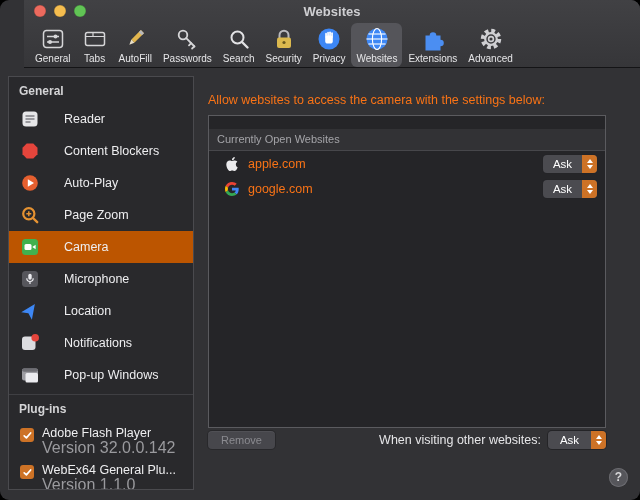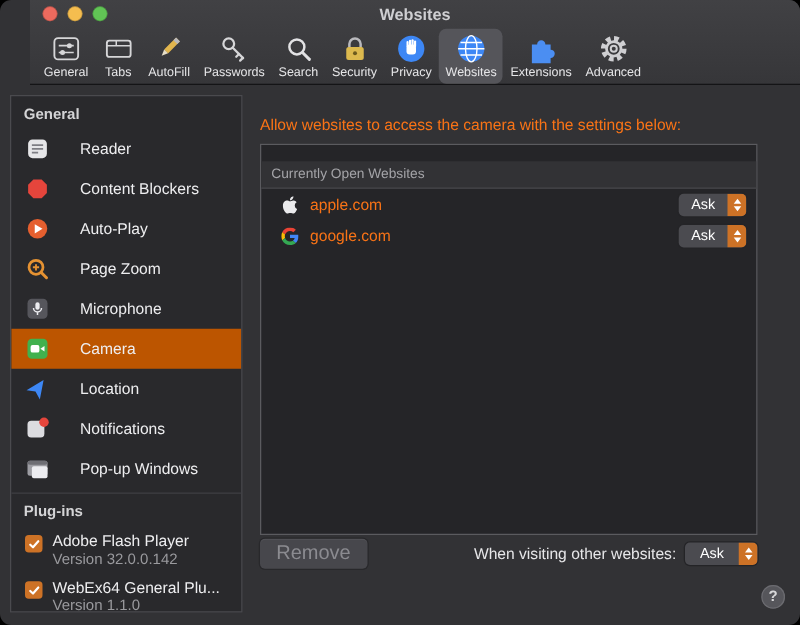--- a/index.html
+++ b/index.html
@@ -26,40 +26,40 @@
   .side-header{font-size:12px;font-weight:700;color:#d4d4d6;padding:7px 10px 5px;}
   .side-item{display:flex;align-items:center;height:32px;padding-left:11px;gap:24px;}
   .side-item.selected{background:var(--accent,#bc5500);}
   .sicon{width:20px;height:20px;flex:0 0 auto;}
   .sicon svg{display:block;}
   .slabel{font-size:12.5px;color:#eeeef0;}
   .side-sep{border-top:1px solid #3f3f43;margin-top:3px;}
   .plugin-item{display:flex;align-items:flex-start;padding:5px 0 4px 11px;gap:8px;}
   .checkbox{width:14px;height:14px;border-radius:3px;background:var(--control,#cd7226);margin-top:2px;flex:0 0 auto;display:flex;align-items:center;justify-content:center;}
   .plugin-name{font-size:12.5px;color:#eeeef0;line-height:15px;}
-  .plugin-version{font-size:12px;color:#9a9a9e;line-height:13px;}
+  .plugin-version{font-size:16px;color:#9a9a9e;line-height:13px;}
 
   
   .desc{position:absolute;left:208px;top:93px;font-size:12.5px;color:#f97316;text-align:center;}
   .table{position:absolute;left:208px;top:115px;width:398px;height:313px;background:#252528;border:1px solid #5b5b5f;box-sizing:border-box;}
   .thead{height:21px;line-height:21px;background:#323235;border-bottom:1px solid #47474b;font-size:11px;color:#a4a4a8;padding-left:8px;margin-top:13px;}
   .trow{height:25px;display:flex;align-items:center;padding:0 8px 0 15px;gap:8px;}
   .site-icon{width:16px;height:16px;display:flex;align-items:center;justify-content:center;flex:0 0 auto;}
   .site-name{font-size:12.5px;color:#f97316;flex:1;}
 
   .popup{display:flex;align-items:center;width:54px;height:18px;background:#4b4b50;border-radius:4px;overflow:hidden;box-shadow:0 0 0 1px #242427;cursor:default;}
   .popup.wide{width:58px;}
   .popup-label{flex:1;text-align:center;font-size:11.5px;color:#fff;}
   .popup-cap{width:15px;height:100%;background:var(--control,#cd7226);display:flex;flex-direction:column;align-items:center;justify-content:center;flex:0 0 auto;}
   .chev{display:block;width:0;height:0;border-left:3px solid transparent;border-right:3px solid transparent;}
   .chev.up{border-bottom:4px solid #fff;margin-bottom:2px;}
   .chev.down{border-top:4px solid #fff;}
 
   .bottom-bar{position:absolute;left:208px;top:431px;width:398px;display:flex;justify-content:space-between;align-items:center;}
-  .remove-btn{background:#47474c;border:none;border-radius:4px;color:#8b8b90;font-size:16px;padding:3px 13px;font-family:inherit;box-shadow:0 0 0 1px #28282b, inset 0 1px 0 rgba(255,255,255,.05);}
+  .remove-btn{background:#47474c;border:none;border-radius:4px;color:#8b8b90;font-size:11px;padding:3px 13px;font-family:inherit;box-shadow:0 0 0 1px #28282b, inset 0 1px 0 rgba(255,255,255,.05);}
   .other{display:flex;align-items:center;gap:7px;}
   .other-label{font-size:12.5px;color:#e6e6e8;}
 
   .help-btn{position:absolute;right:12px;top:468px;width:19px;height:19px;border-radius:50%;background:#56565b;box-shadow:inset 0 0 0 1px #6b6b70;color:#d8d8da;font-size:12px;font-weight:700;text-align:center;line-height:19px;cursor:default;}
 </style>
 </head>
 <body>
 
 <div class="window">
 
@@ -223,41 +223,41 @@
         <svg viewBox="0 0 20 20" width="20" height="20">
             <circle cx="8.8" cy="8.8" r="5.6" fill="none" stroke="#e59232" stroke-width="2.2"></circle>
             <line x1="13" y1="13" x2="17.2" y2="17.2" stroke="#e59232" stroke-width="2.4" stroke-linecap="round"></line>
             <line x1="6.3" y1="8.8" x2="11.3" y2="8.8" stroke="#e59232" stroke-width="1.5"></line>
             <line x1="8.8" y1="6.3" x2="8.8" y2="11.3" stroke="#e59232" stroke-width="1.5"></line>
           </svg>
       </span>
       <span class="slabel">Page Zoom</span>
     </div>
 
+    <div class="side-item selected">
+      <span class="sicon">
+        <svg viewBox="0 0 20 20" width="20" height="20">
+            <rect x="2" y="2" width="16" height="16" rx="3.5" fill="#41b14e"></rect>
+            <rect x="4.5" y="7" width="7" height="6" rx="1.5" fill="#fff"></rect>
+            <polygon points="12.3,10 15.6,7.8 15.6,12.2" fill="#fff"></polygon>
+          </svg>
+      </span>
+      <span class="slabel">Camera</span>
+    </div>
+
     <div class="side-item">
       <span class="sicon">
         <svg viewBox="0 0 20 20" width="20" height="20">
             <rect x="2" y="2" width="16" height="16" rx="3.5" fill="#56565c"></rect>
             <rect x="8.3" y="4.8" width="3.4" height="6" rx="1.7" fill="#ececf0"></rect>
             <path d="M6.8 9.3 a3.2 3.2 0 0 0 6.4 0" fill="none" stroke="#ececf0" stroke-width="1.2"></path>
             <line x1="10" y1="12.8" x2="10" y2="15" stroke="#ececf0" stroke-width="1.2"></line>
           </svg>
       </span>
       <span class="slabel">Microphone</span>
-    </div>
-
-    <div class="side-item selected">
-      <span class="sicon">
-        <svg viewBox="0 0 20 20" width="20" height="20">
-            <rect x="2" y="2" width="16" height="16" rx="3.5" fill="#41b14e"></rect>
-            <rect x="4.5" y="7" width="7" height="6" rx="1.5" fill="#fff"></rect>
-            <polygon points="12.3,10 15.6,7.8 15.6,12.2" fill="#fff"></polygon>
-          </svg>
-      </span>
-      <span class="slabel">Camera</span>
     </div>
 
     <div class="side-item">
       <span class="sicon">
         <svg viewBox="0 0 20 20" width="20" height="20">
             <polygon points="10,1.5 16.5,16 10,12.8 3.5,16" fill="#3d87f5" transform="rotate(35 10 10)"></polygon>
           </svg>
       </span>
       <span class="slabel">Location</span>
     </div>

